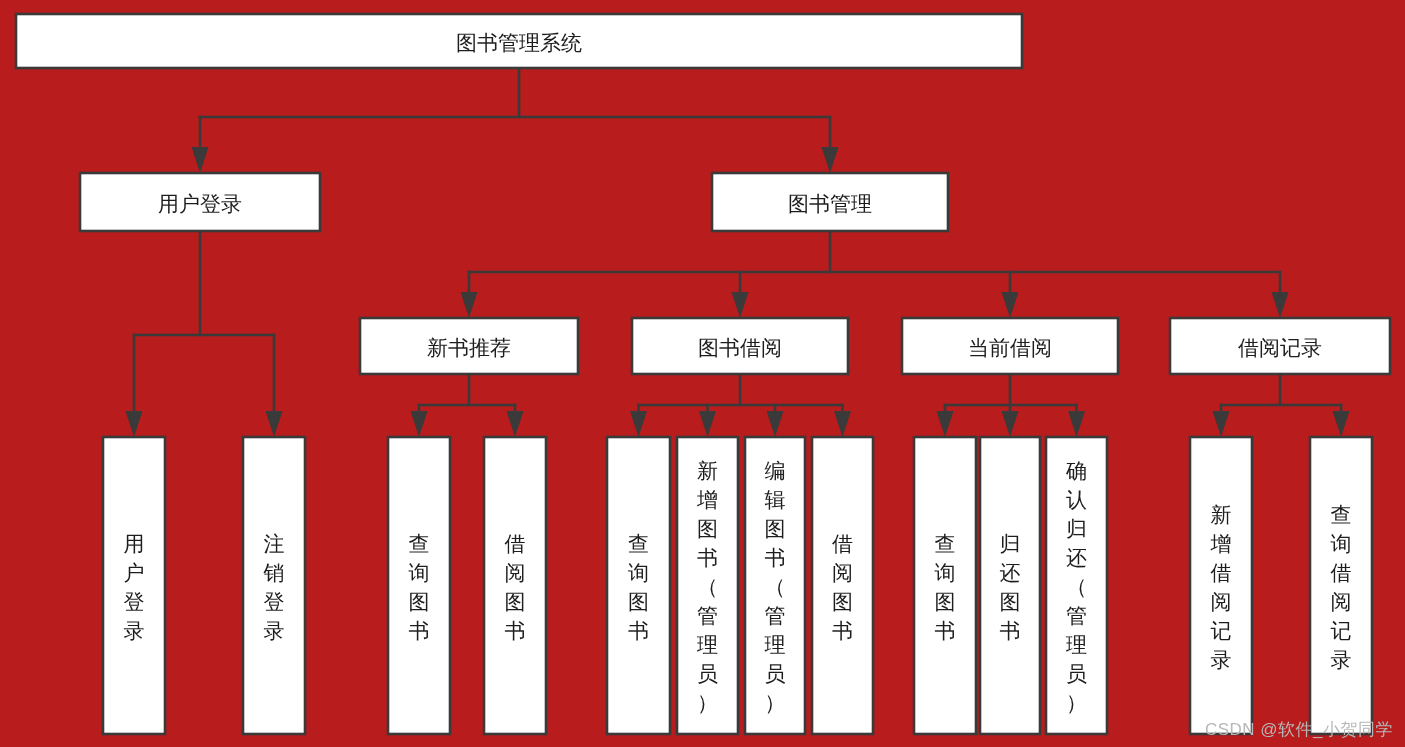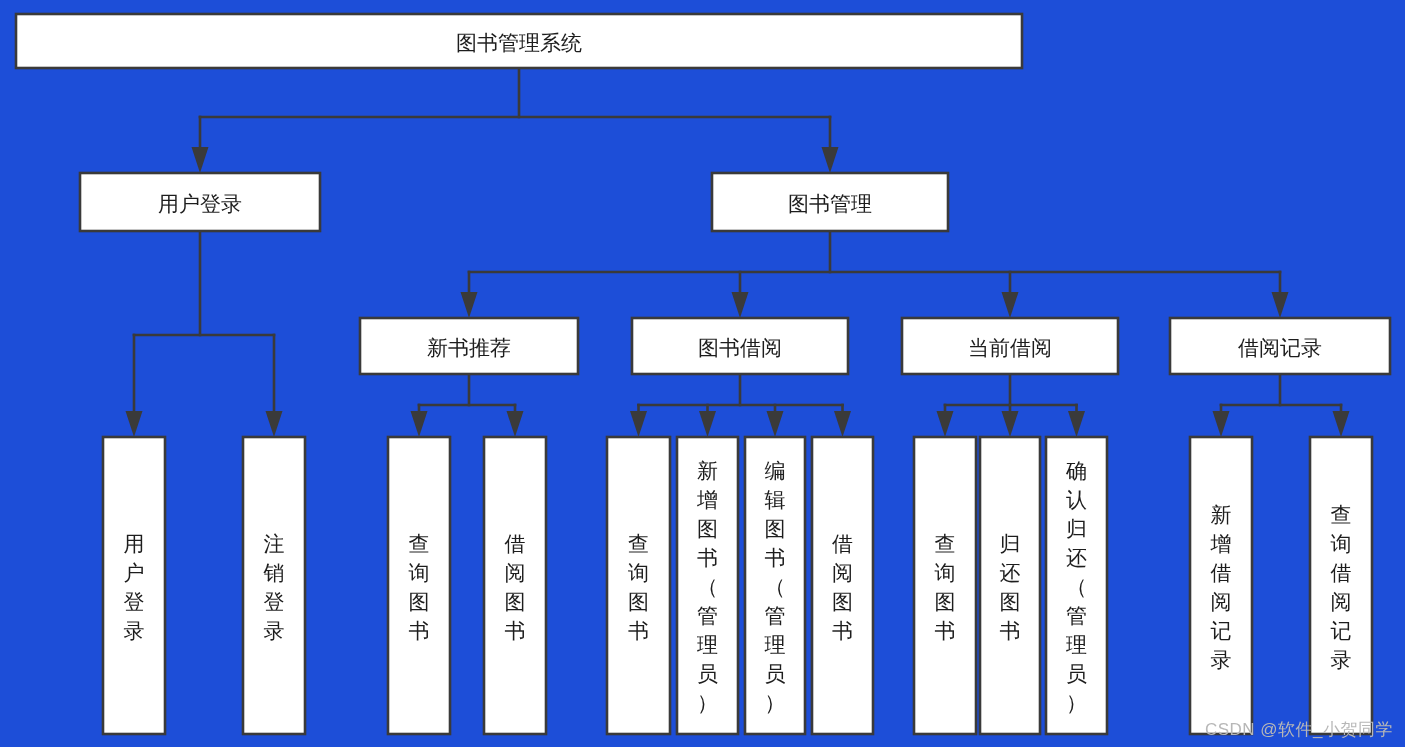--- a/index.html
+++ b/index.html
@@ -8,21 +8,21 @@
     padding: 0;
     background: #ffffff;
   }
   body {
     font-family: "Liberation Sans", "DejaVu Sans", sans-serif;
   }
   #diagram-root {
     position: relative;
     width: 1405px;
     height: 747px;
-    background: #1d4ed8;
+    background: #b91c1c;
     overflow: hidden;
   }
   svg#flowchart {
     position: absolute;
     top: 0;
     left: 0;
     width: 1405px;
     height: 747px;
     display: block;
   }

